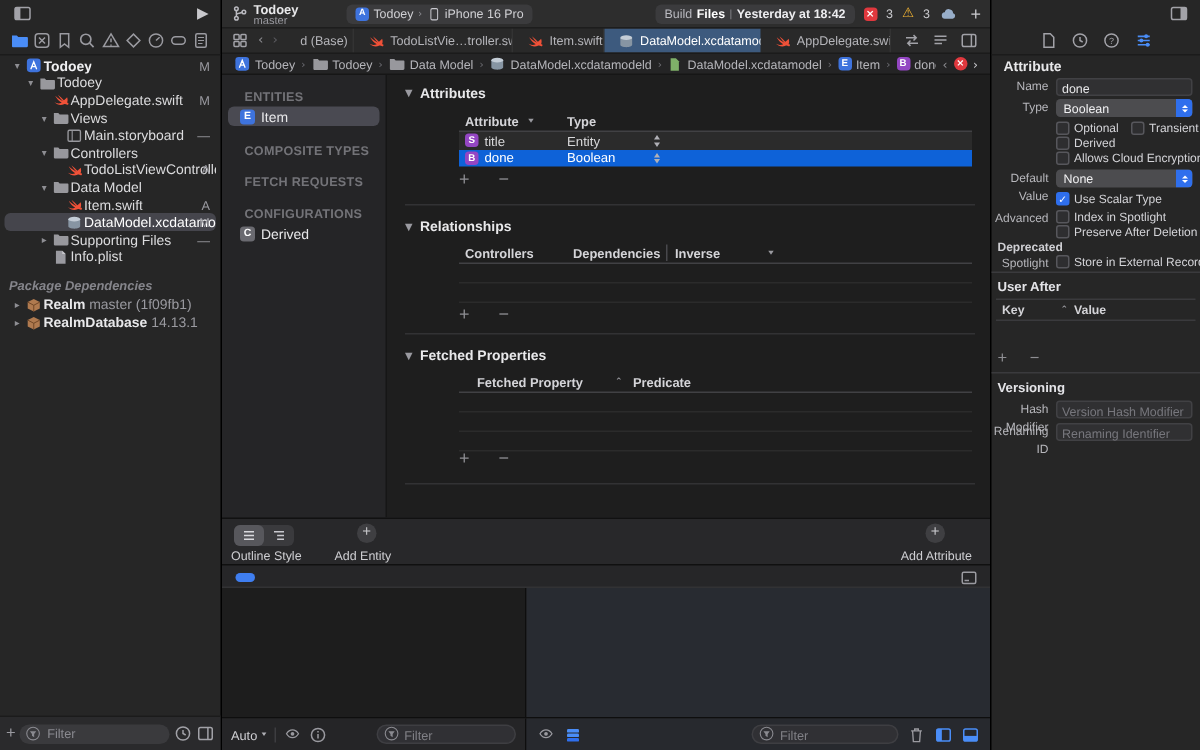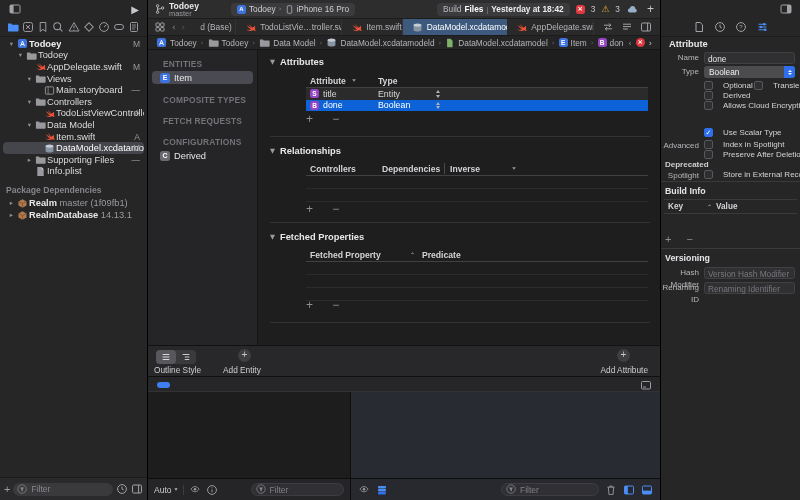--- a/index.html
+++ b/index.html
@@ -10,21 +10,21 @@
   .nav-top{position:absolute;left:0;top:0;right:0;height:18px;display:flex;align-items:center;justify-content:space-between;padding:0 8px;}
   .play{color:#c8c8cc;font-size:10px;}
   .nav-tabs{position:absolute;left:0;top:18px;right:0;height:18px;display:flex;align-items:center;justify-content:space-between;padding:0 7px;border-bottom:1px solid #1b1b1b;}
   .nav-tree{position:absolute;left:0;top:38px;right:0;bottom:22px;overflow:hidden;}
   .trow{position:relative;height:11.6px;display:flex;align-items:center;margin:0 3px;border-radius:4px;}
   .trow .chev{width:9px;color:#8e8e93;font-size:6.5px;text-align:center;flex:none;}
   .trow .ticon{width:13px;display:flex;justify-content:center;flex:none;}
   .trow .tlabel{font-size:9.3px;color:#dcdcde;white-space:nowrap;overflow:hidden;}
   .trow .tbadge{position:absolute;right:4px;color:#9a9aa0;font-size:8.5px;}
   .trow.sel{background:#45454c;}
-  .pkg-h{margin:8px 0 2px 6px;color:#85858b;font-weight:bold;font-size:8.6px;}
+  .pkg-h{margin:8px 0 2px 6px;color:#85858b;font-weight:bold;font-size:8.6px;font-style:italic;}
   .nav-filter{position:absolute;left:0;bottom:0;right:0;height:22px;background:#2a2a2c;border-top:1px solid #1b1b1b;display:flex;align-items:center;padding:0 4px;gap:3px;}
   .plusbtn{color:#9a9aa0;font-size:11px;line-height:10px;}
   .ffield{flex:1;height:13px;background:#3a3a3d;border-radius:7px;display:flex;align-items:center;padding:0 4px;gap:3px;min-width:0;}
   .ffield .ph{color:#8a8a90;font-size:8.5px;}
   
   #main{position:absolute;left:148px;top:0;width:512px;height:500px;}
   .mtoolbar{position:absolute;left:0;top:0;right:0;height:18px;background:#2d2d2d;display:flex;align-items:center;padding:0 6px;gap:6px;box-sizing:border-box;}
   .proj{display:flex;align-items:center;gap:3px;}
   .pname{font-size:8.6px;font-weight:bold;color:#e8e8ea;line-height:8px;}
   .pbranch{font-size:7.4px;color:#9a9aa0;line-height:7px;}
@@ -93,21 +93,21 @@
   .frow{position:absolute;left:0;right:5px;height:12px;}
   .frow .flabel{position:absolute;left:0;width:38px;text-align:right;font-size:8px;color:#b7b7bc;line-height:12px;}
   .frow .fctl{position:absolute;left:43px;right:0;top:0;height:12px;}
   .tfield{background:#303032;border:1px solid #414144;border-radius:2.5px;height:12px;line-height:12px;padding:0 3px;font-size:8.3px;color:#e8e8ea;box-sizing:border-box;}
   .tfield .ph{color:#77777d;}
   .popup{position:relative;background:#4c4c4f;border-radius:3px;height:12px;line-height:12px;padding:0 14px 0 5px;font-size:8.3px;color:#f0f0f2;box-sizing:border-box;overflow:hidden;}
   .cap{position:absolute;right:0;top:0;bottom:0;width:11px;background:#2f6fed;display:flex;flex-direction:column;align-items:center;justify-content:center;gap:1px;}
   .cap i{display:block;width:0;height:0;border-left:2.2px solid transparent;border-right:2.2px solid transparent;}
   .cap .u{border-bottom:2.8px solid #fff;}
   .cap .d{border-top:2.8px solid #fff;}
-  .cbrow{position:absolute;display:flex;align-items:center;gap:10px;}
+  .cbrow{position:absolute;display:flex;align-items:center;gap:3px;}
   .cb{width:9px;height:9px;border-radius:2px;background:#2e2e30;border:1px solid #57575c;box-sizing:border-box;flex:none;}
   .cb.on{background:#2f6fed;border-color:#2f6fed;}
   .cb.on::after{content:"✓";display:block;color:#fff;font-size:7px;font-weight:bold;text-align:center;line-height:8px;font-family:"DejaVu Sans",sans-serif;}
   .cblabel{font-size:8px;color:#d4d4d8;white-space:nowrap;}
   .ins-sec{position:absolute;left:4px;font-size:8.8px;font-weight:bold;color:#e4e4e8;}
   .ins-dep{position:absolute;left:4px;font-size:8px;font-weight:bold;color:#cfcfd3;}
   .ins-sep{position:absolute;left:0;right:0;height:1px;background:#3a3a3d;}
   .kvhead{position:absolute;left:3px;right:3px;height:13px;border-top:1px solid #3a3a3d;border-bottom:1px solid #3a3a3d;display:flex;align-items:center;font-size:8.2px;font-weight:bold;color:#d4d4d8;gap:4px;padding:0 4px;}
   .ins-pm{position:absolute;left:4px;color:#8e8e93;font-size:11px;letter-spacing:6px;}
 </style>
@@ -606,21 +606,21 @@
         </div>
         <div class="pm" style="top:152px">+ −</div>
         <div class="hsep" style="top:172px"></div>
 
         <div class="sect-h" style="top:182px">
           <span class="chev glyph">▼</span>
             <span>Fetched Properties</span>
         </div>
         <div class="tbl" style="top:198px">
           <div class="thead">
-            <span style="margin-left:4px">Fetched Property</span>
+            <span style="margin-left:12px">Fetched Property</span>
             <span class="glyph" style="position:absolute;left:104px;font-size:6px;color:#9a9aa0">⌃</span>
             <span style="position:absolute;left:116px">Predicate</span>
           </div>
           <div class="emptyline"></div>
           <div class="emptyline"></div>
           <div class="emptyline"></div>
         </div>
         <div class="pm" style="top:248px">+ −</div>
         <div class="hsep" style="top:272px"></div>
       </div>
@@ -797,20 +797,30 @@
         <span class="cblabel">Transient</span>
     </div>
     <div class="cbrow" style="left:43px;top:91px">
       <span class="cb"></span>
         <span class="cblabel">Derived</span>
     </div>
     <div class="cbrow" style="left:43px;top:101px">
       <span class="cb"></span>
         <span class="cblabel">Allows Cloud Encryption</span>
     </div>
+    <div class="frow" style="top:113px">
+      <span class="flabel">Default Value</span>
+      <div class="fctl popup">
+        <span>None</span>
+        <span class="cap">
+            <i class="u"></i>
+            <i class="d"></i>
+          </span>
+      </div>
+    </div>
     <div class="cbrow" style="left:43px;top:128px">
       <span class="cb on"></span>
         <span class="cblabel">Use Scalar Type</span>
     </div>
     <div class="frow" style="top:140px">
       <span class="flabel">Advanced</span>
     </div>
     <div class="cbrow" style="left:43px;top:140px">
       <span class="cb"></span>
         <span class="cblabel">Index in Spotlight</span>
@@ -821,21 +831,21 @@
     </div>
     <div class="ins-dep" style="top:160px">Deprecated</div>
     <div class="frow" style="top:170px">
       <span class="flabel">Spotlight</span>
     </div>
     <div class="cbrow" style="left:43px;top:170px">
       <span class="cb"></span>
         <span class="cblabel">Store in External Record File</span>
     </div>
     <div class="ins-sep" style="top:181px"></div>
-    <div class="ins-sec" style="top:186px">Build Info</div>
+    <div class="ins-sec" style="top:186px">User After</div>
     <div class="kvhead" style="top:199px">
       <span>Key</span>
       <span class="glyph" style="font-size:6px;color:#9a9aa0;margin-left:20px">⌃</span>
       <span>Value</span>
     </div>
     <div class="ins-pm" style="top:233px">+ −</div>
     <div class="ins-sep" style="top:248px"></div>
     <div class="ins-sec" style="top:253px">Versioning</div>
     <div class="frow" style="top:267px">
       <span class="flabel">Hash Modifier</span>

